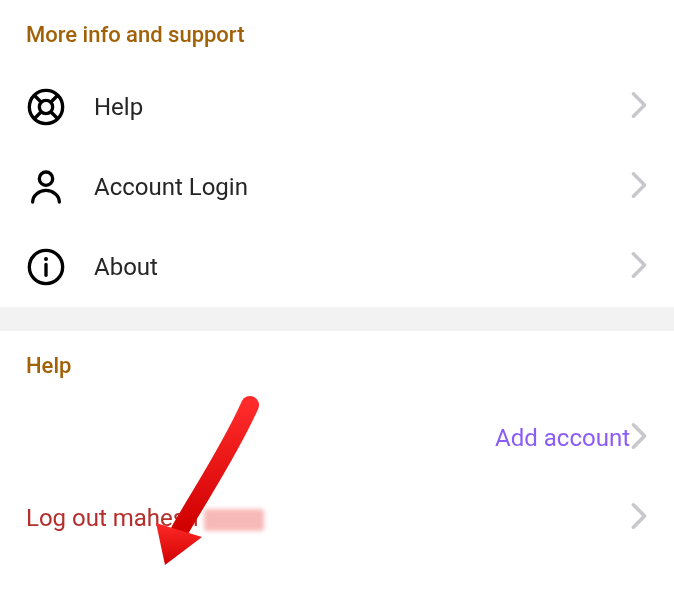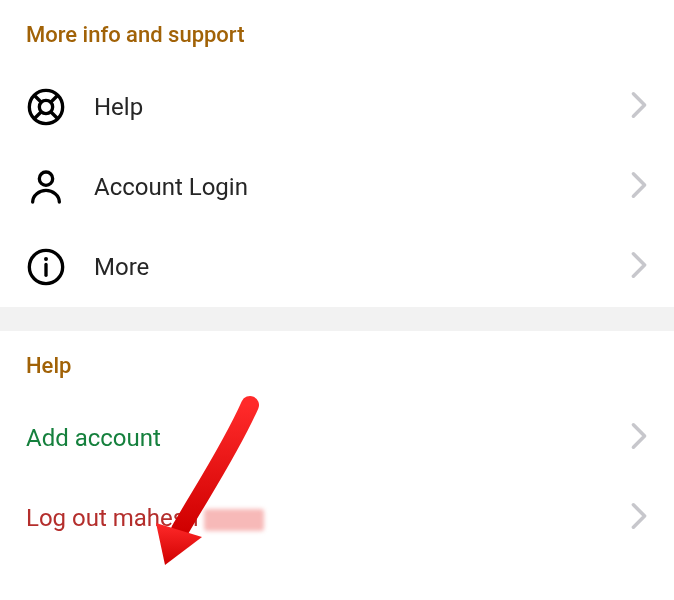--- a/index.html
+++ b/index.html
@@ -40,21 +40,22 @@
       font-size: 24px;
       color: #262626;
       font-weight: 400;
       margin-left: 28px;
       flex: 1;
     }
     .chevron {
       flex-shrink: 0;
     }
     .label-blue {
-      color: #15803d;
+      color: #8b5cf6;
+      text-align: right;
     }
     .label-red {
       color: #b42e2c;
     }
     .no-icon .label {
       margin-left: 0;
     }
     .divider {
       height: 24px;
       background: #f2f2f2;
@@ -115,21 +116,21 @@
 </div>
 
 <div class="list-item">
   <span class="icon-wrap">
     <svg width="40" height="40" viewBox="0 0 24 24" fill="none" stroke="#000000" stroke-width="2" stroke-linecap="round">
       <circle cx="12" cy="12" r="10"></circle>
       <line x1="12" y1="10.5" x2="12" y2="17"></line>
       <circle cx="12" cy="7.2" r="0.6" fill="#000000" stroke="#000000" stroke-width="1.2"></circle>
     </svg>
   </span>
-  <span class="label">More</span>
+  <span class="label">About</span>
   <span class="chevron">
     <svg width="18" height="28" viewBox="0 0 12 20" fill="none" stroke="#c7c7cc" stroke-width="2.5" stroke-linecap="round" stroke-linejoin="round">
       <polyline points="2,2 10,10 2,18"></polyline>
     </svg>
   </span>
 </div>
 
 <div class="divider"></div>
 
 <div class="section-header">Help</div>

